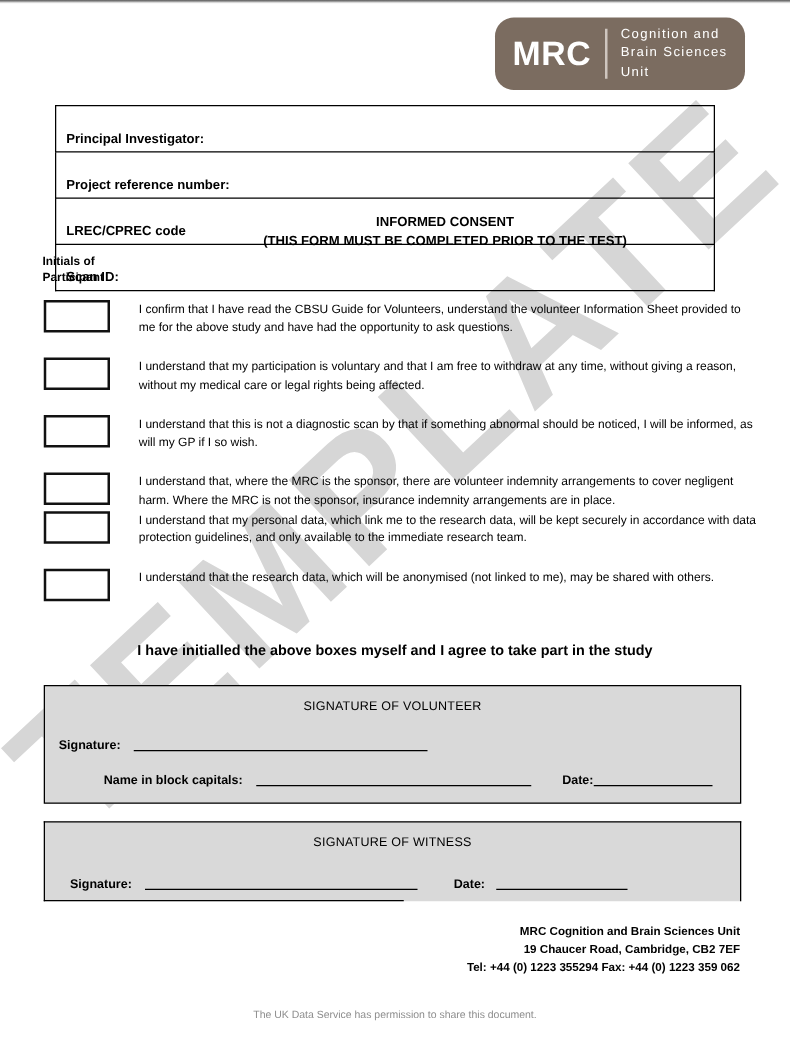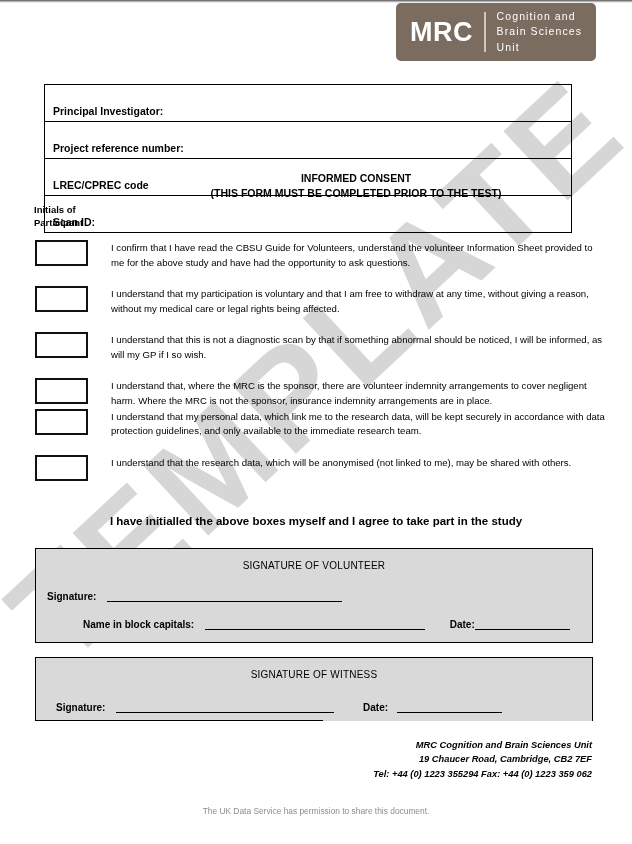--- a/index.html
+++ b/index.html
@@ -44,25 +44,25 @@
     pointer-events: none;
     user-select: none;
   }
 
   .content { position: relative; z-index: 2; }
 
   
   .logo {
     position: absolute;
     left: 396px;
-    top: 3px;
+    top: 14px;
     width: 200px;
     height: 58px;
     background: #7b6c60;
-    border-radius: 5px;
+    border-radius: 15px;
     display: flex;
     align-items: center;
     box-sizing: border-box;
     padding: 0 10px 0 14px;
   }
   .logo-mrc {
     color: #ffffff;
     font-size: 27px;
     font-weight: bold;
     letter-spacing: 0.5px;
@@ -209,21 +209,20 @@
 
   
   .footer-address {
     position: absolute;
     right: 40px;
     top: 738px;
     text-align: right;
     font-size: 9.3px;
     font-weight: bold;
     line-height: 1.55;
-    font-style: italic;
   }
   
   .disclaimer {
     position: absolute;
     left: 0;
     top: 806px;
     width: 632px;
     text-align: center;
     font-size: 8.4px;
     color: #8d8d8d;

